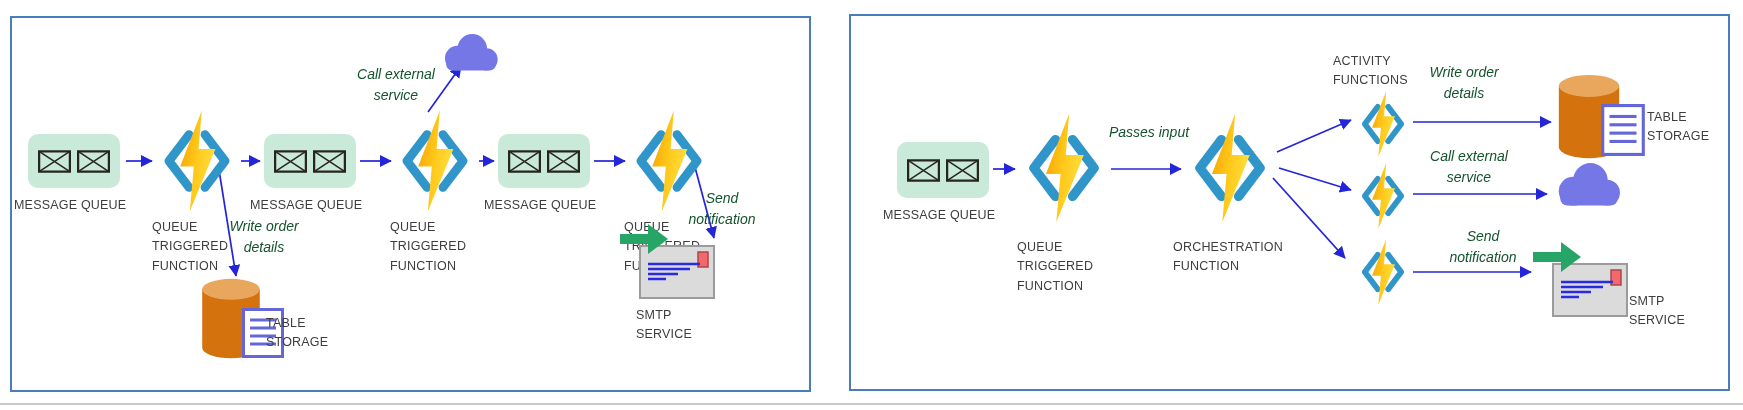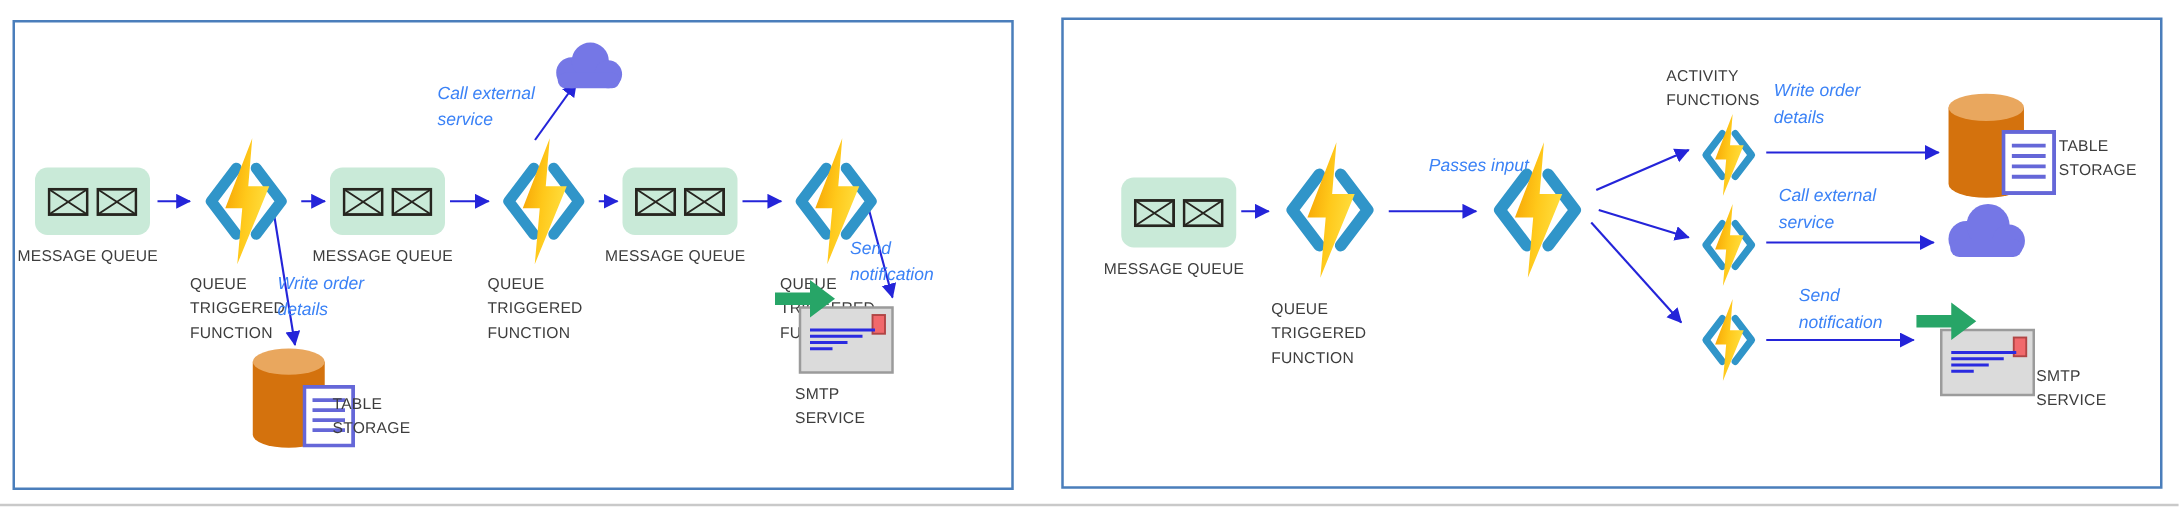--- a/index.html
+++ b/index.html
@@ -15,24 +15,24 @@
   .queue-box{
     position:absolute;width:92px;height:54px;background:#c9ead8;border-radius:10px;
     display:flex;align-items:center;justify-content:center;gap:6px;
   }
   .queue-box svg{width:33px;height:23px;}
   .caps-label{
     position:absolute;font-size:12.5px;line-height:1.55;color:#3d3d3d;
     text-align:left;letter-spacing:.2px;
   }
   .annot{
-    position:absolute;font-size:14px;line-height:1.5;color:#3b82f6;font-style:italic;
-    font-weight:500;
-  }
-  .nowrap{white-space:nowrap;margin-left:40px;}
+    position:absolute;font-size:14px;line-height:1.5;color:#14532d;font-style:italic;
+    text-align:center;font-weight:500;
+  }
+  .nowrap{white-space:nowrap;}
   .arrow-line{stroke:#2424d9;stroke-width:1.7;fill:none;}
   .bottom-rule{position:absolute;left:0;top:403px;width:1743px;height:2px;background:#c9c9c9;}
 </style>
 </head>
 <body>
 
 <svg width="0" height="0" style="position:absolute" aria-hidden="true">
   <defs>
     <linearGradient id="boltGrad" x1="0" y1="0" x2="1" y2="0.35">
       <stop offset="0" stop-color="#f59e00"></stop>
@@ -185,20 +185,21 @@
   <svg class="abs" style="left:170px;top:96px;width:86px;height:112px">
       <use href="#sym-function"></use>
     </svg>
   <div class="caps-label" style="left:166px;top:222px;width:94px">QUEUE TRIGGERED FUNCTION</div>
 
   <div class="annot nowrap" style="left:252px;top:106px;width:92px">Passes input</div>
 
   <svg class="abs" style="left:336px;top:96px;width:86px;height:112px">
       <use href="#sym-function"></use>
     </svg>
+  <div class="caps-label" style="left:322px;top:222px;width:114px">ORCHESTRATION FUNCTION</div>
 
 
   <div class="caps-label" style="left:482px;top:36px;width:100px">ACTIVITY FUNCTIONS</div>
   <svg class="abs" style="left:506px;top:74px;width:52px;height:68px">
       <use href="#sym-function"></use>
     </svg>
   <svg class="abs" style="left:506px;top:146px;width:52px;height:68px">
       <use href="#sym-function"></use>
     </svg>
   <svg class="abs" style="left:506px;top:222px;width:52px;height:68px">

